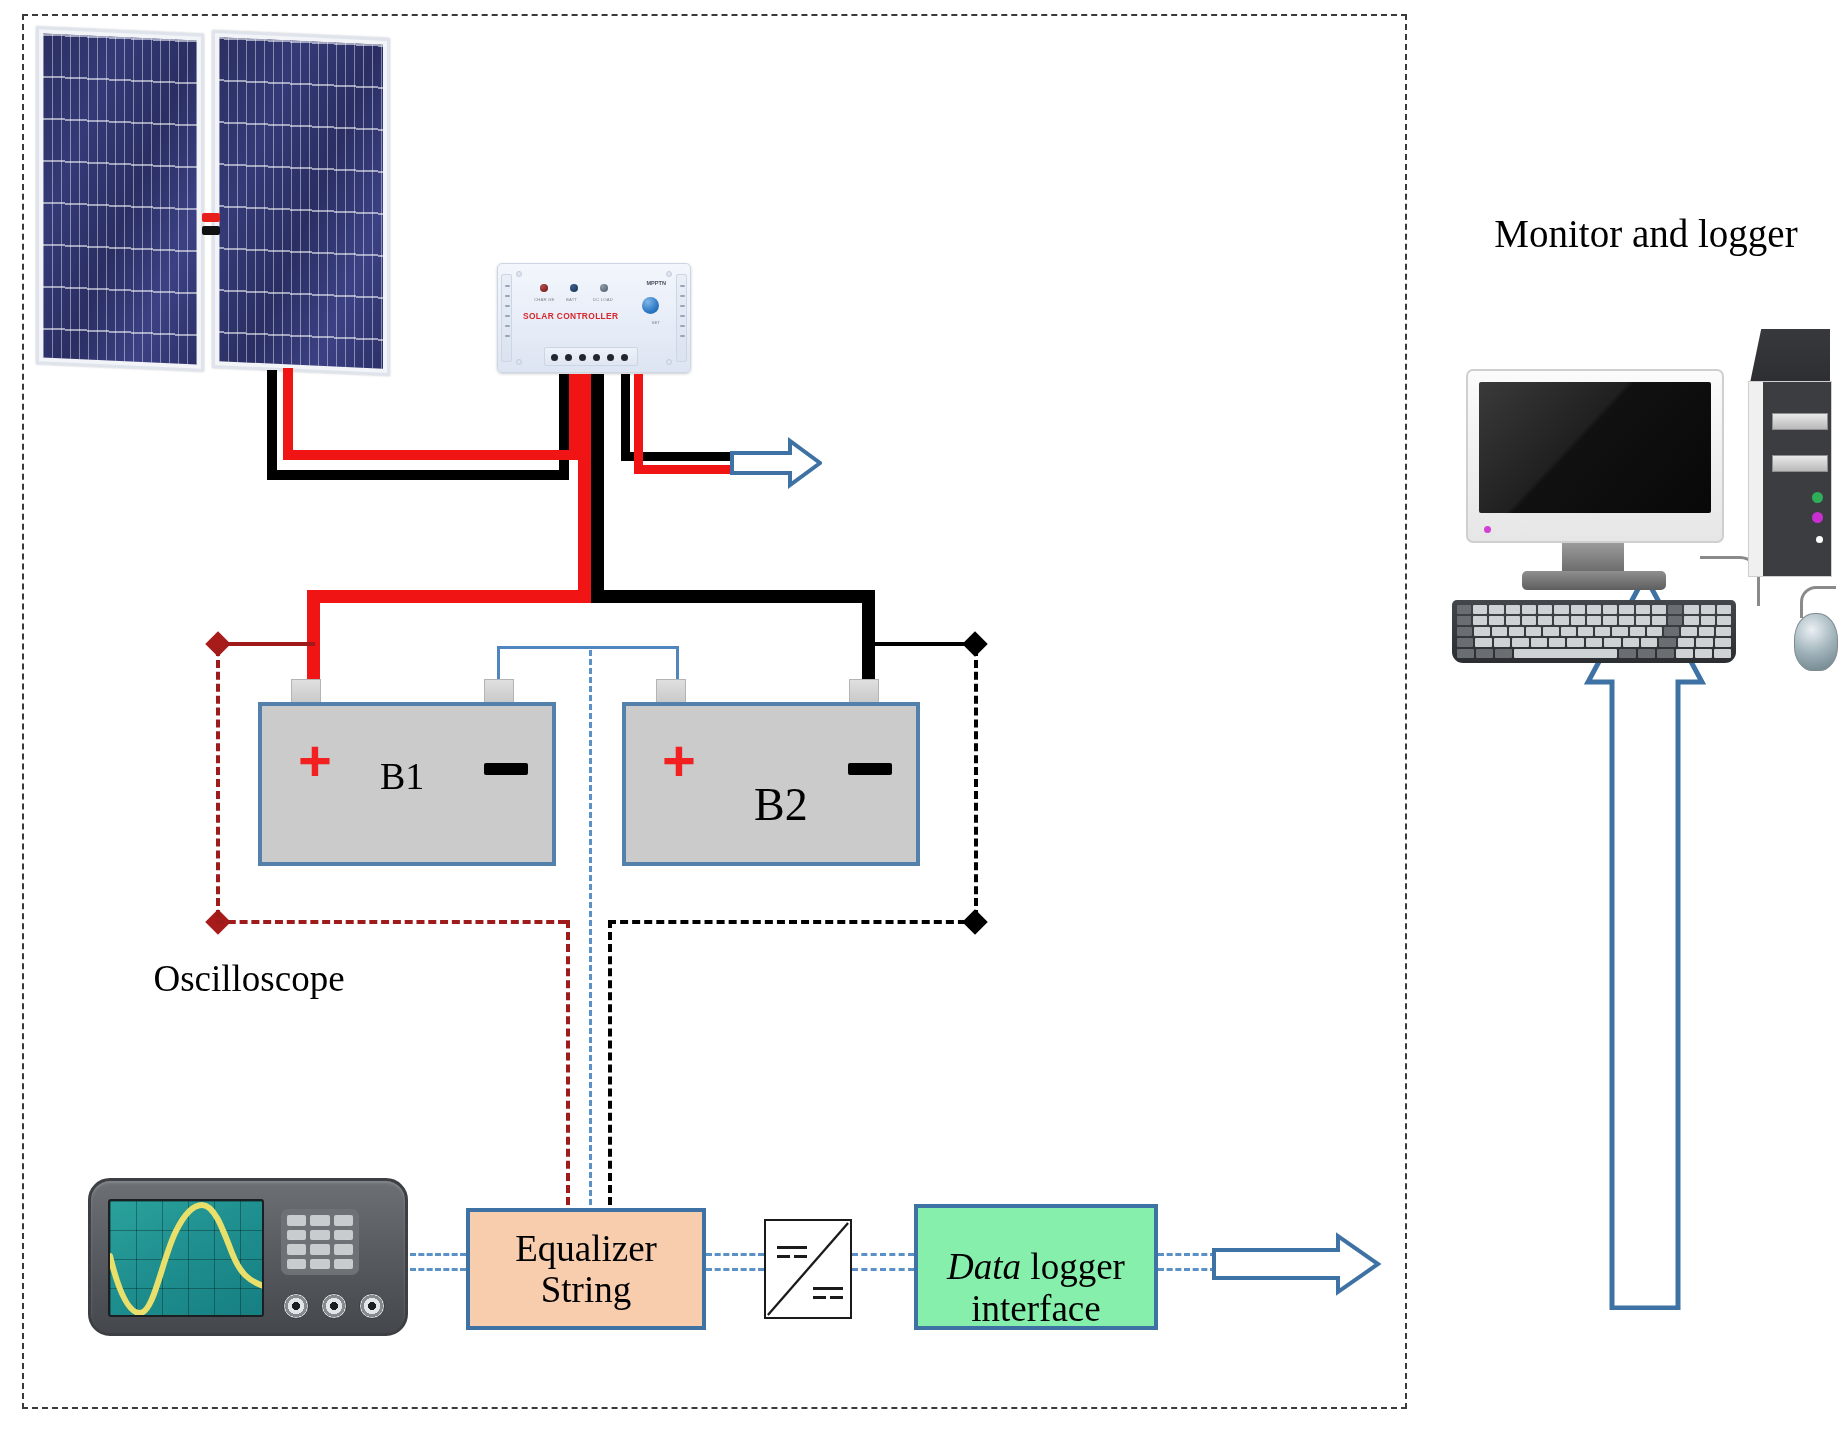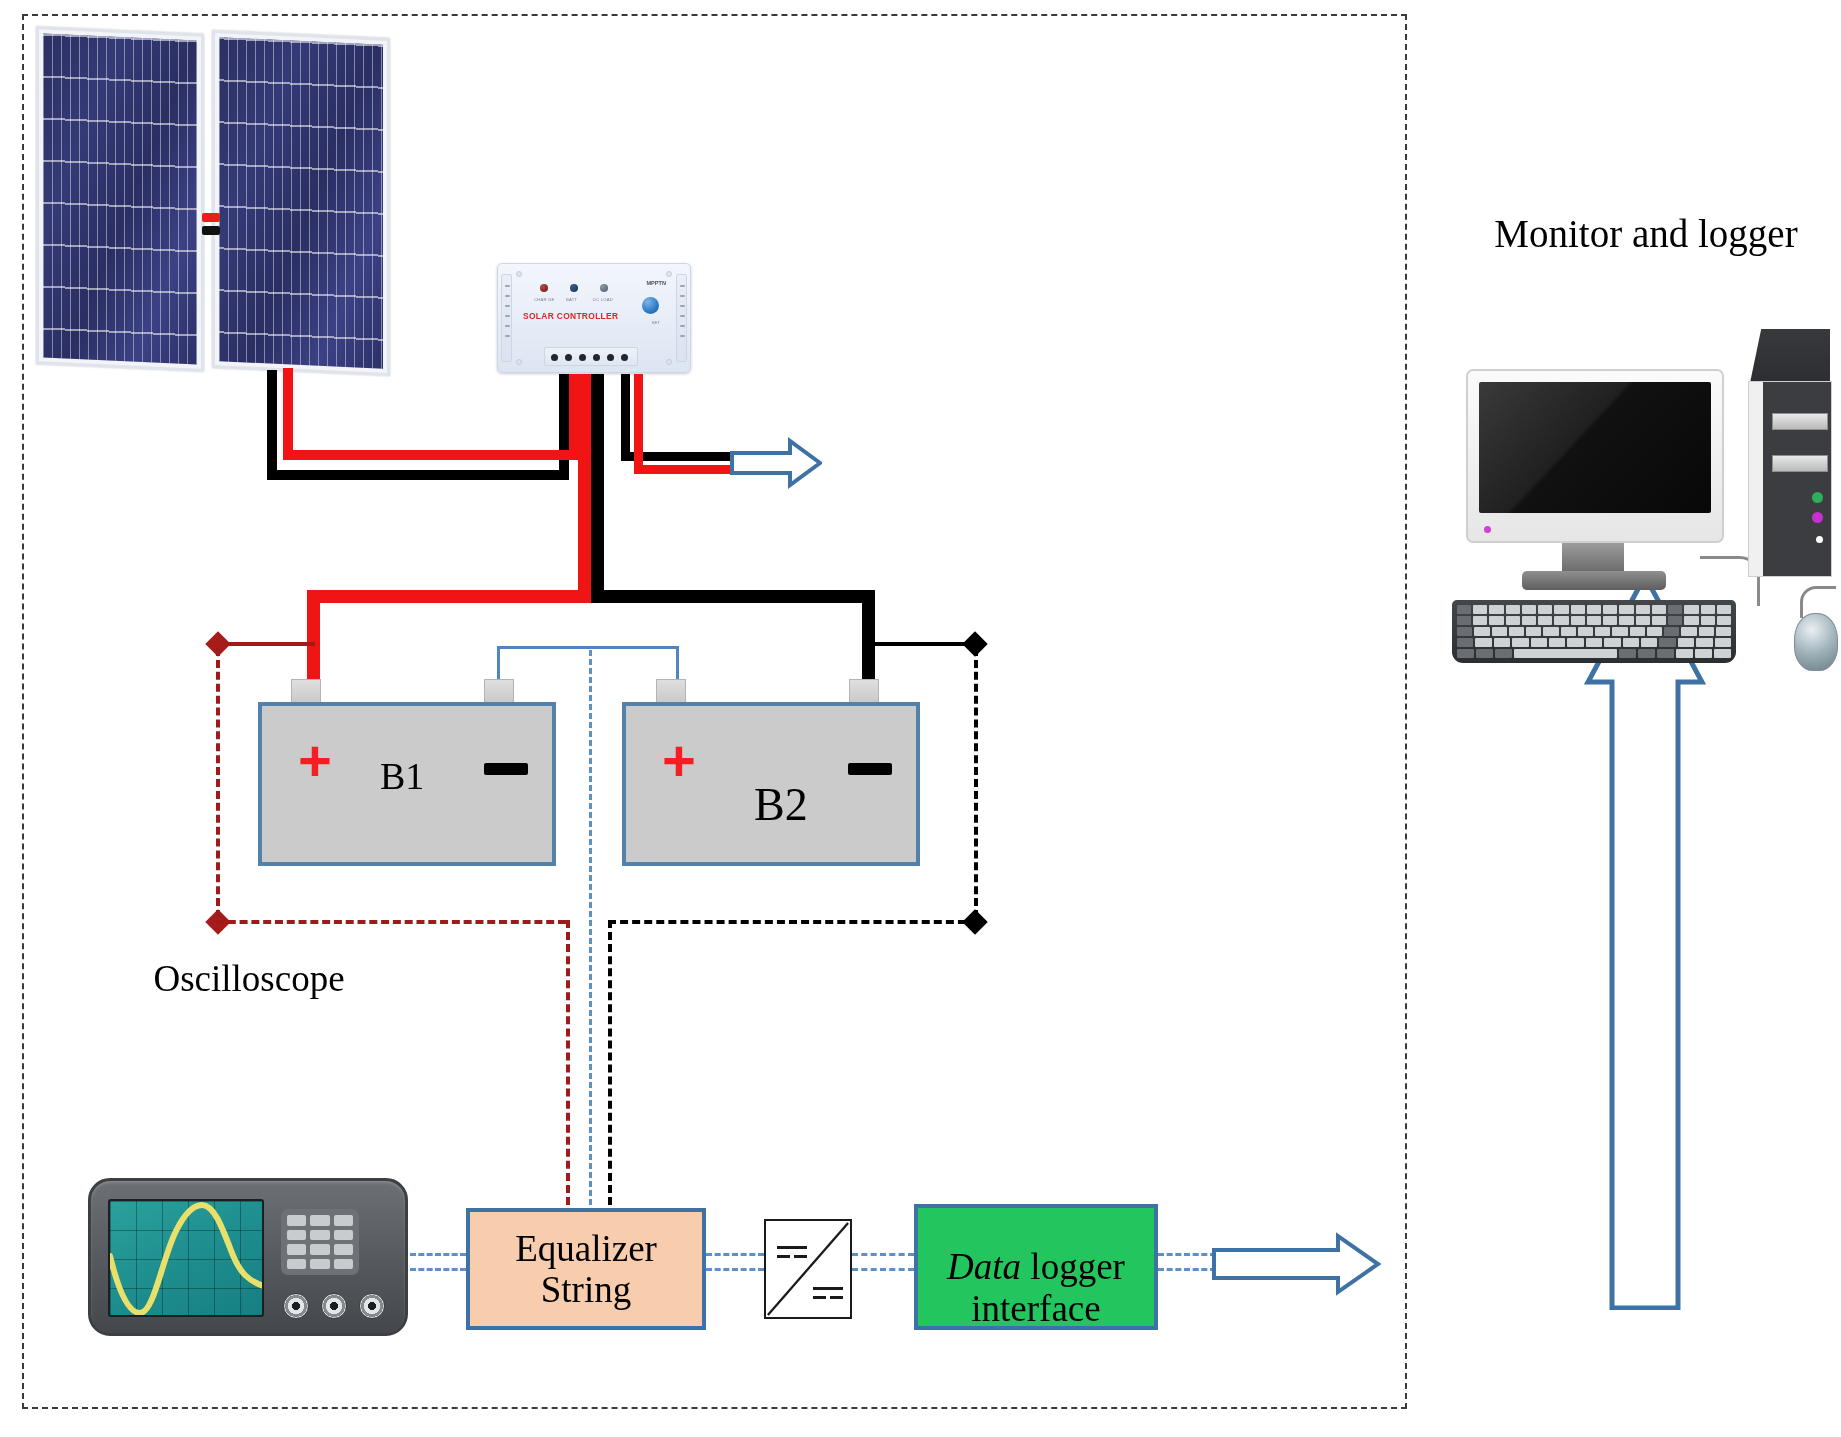--- a/index.html
+++ b/index.html
@@ -181,21 +181,21 @@
 
   
   .flowbox {
     position: absolute;
     display: flex; align-items: center; justify-content: center;
     text-align: center; color: #000000;
     border: 4px solid #3f72a4;
     line-height: 1.12;
   }
   #equalizer-box { background: #f7cdae; }
-  #datalogger-box { background: #22c55e; justify-content: center; }
+  #datalogger-box { background: #86efac; justify-content: center; }
 
   
   #dcdc-symbol {
     position: absolute;
     background: #ffffff; border: 2px solid #1a1a1a;
   }
   #dcdc-diag {
     position: absolute; left: 0; top: 0; width: 100%; height: 100%;
   }
   .dc-mark { position: absolute; background: #1a1a1a; height: 3px; }

